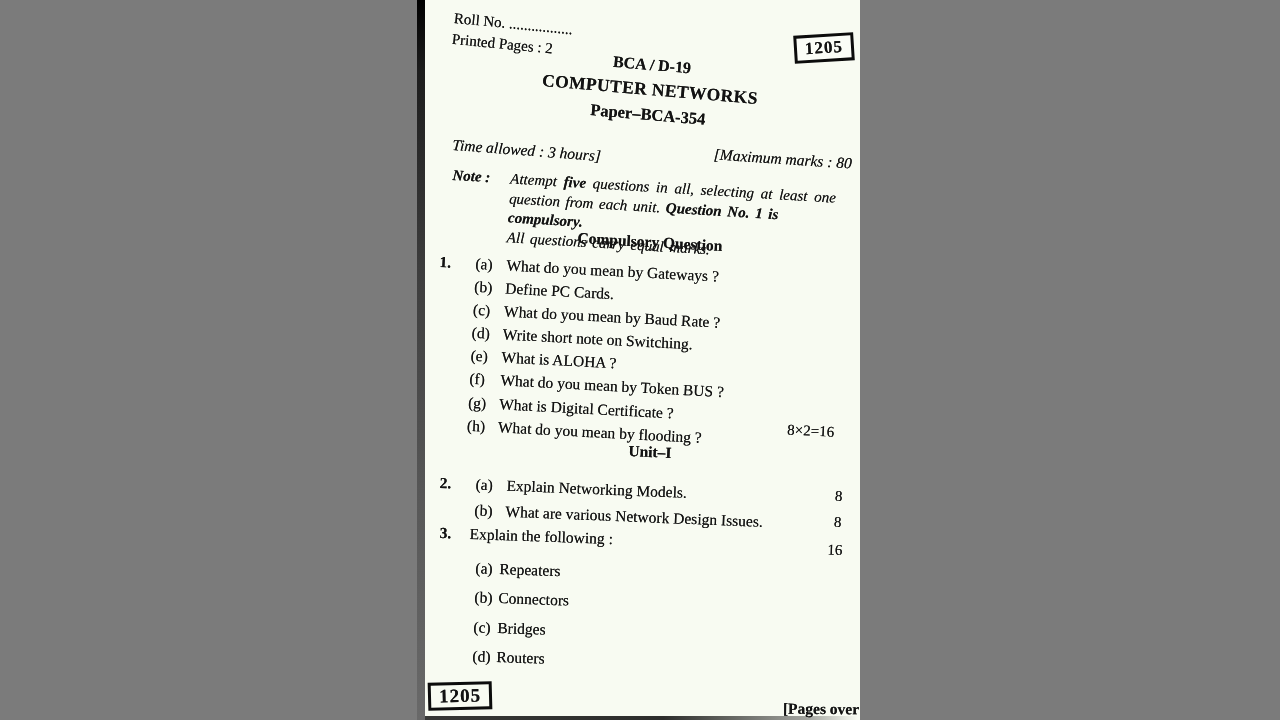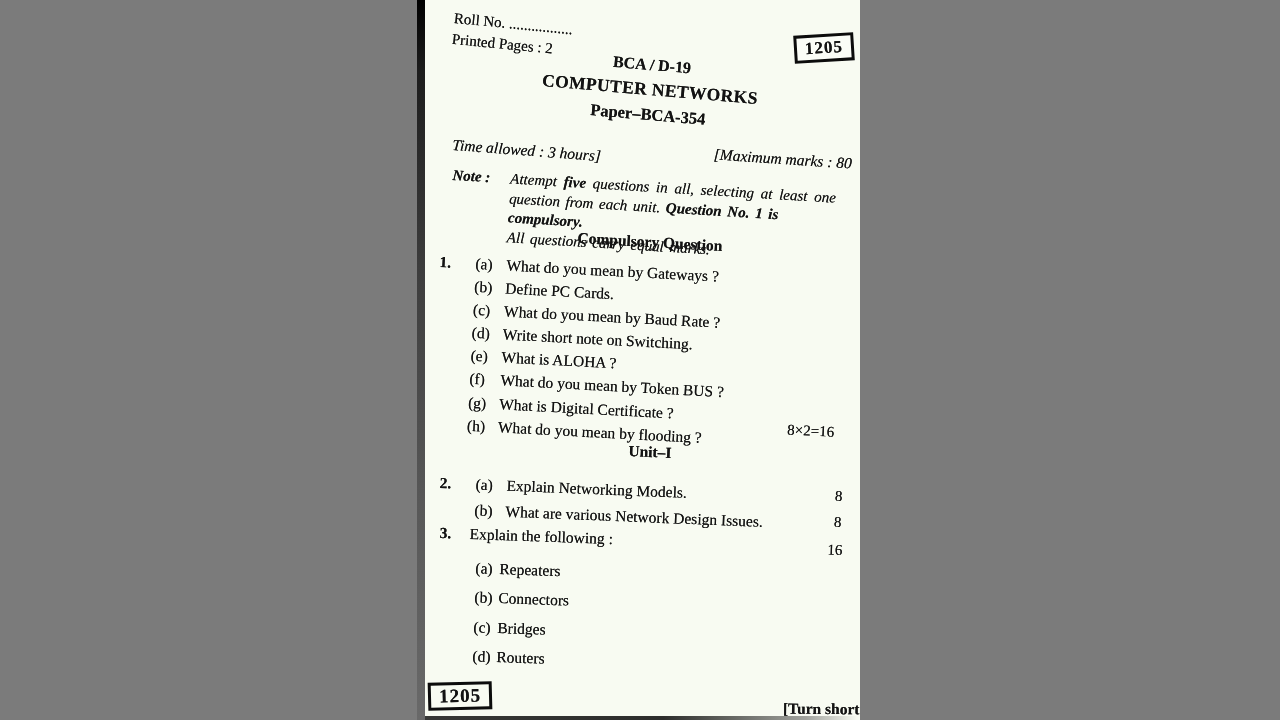--- a/index.html
+++ b/index.html
@@ -196,17 +196,17 @@
             <span class="q-txt">Bridges</span>
           </div>
           <div class="q3-row">
             <span class="q3-lbl">(d)</span>
             <span class="q-txt">Routers</span>
           </div>
         </div>
       </div>
 
       <div class="blk" id="footer-stamp">1205</div>
-      <div class="blk" id="turn-over">[Turn short</div>
+      <div class="blk" id="turn-over">[Pages over</div>
 
     </div>
   </div>
 </div>
 
 </body></html>

